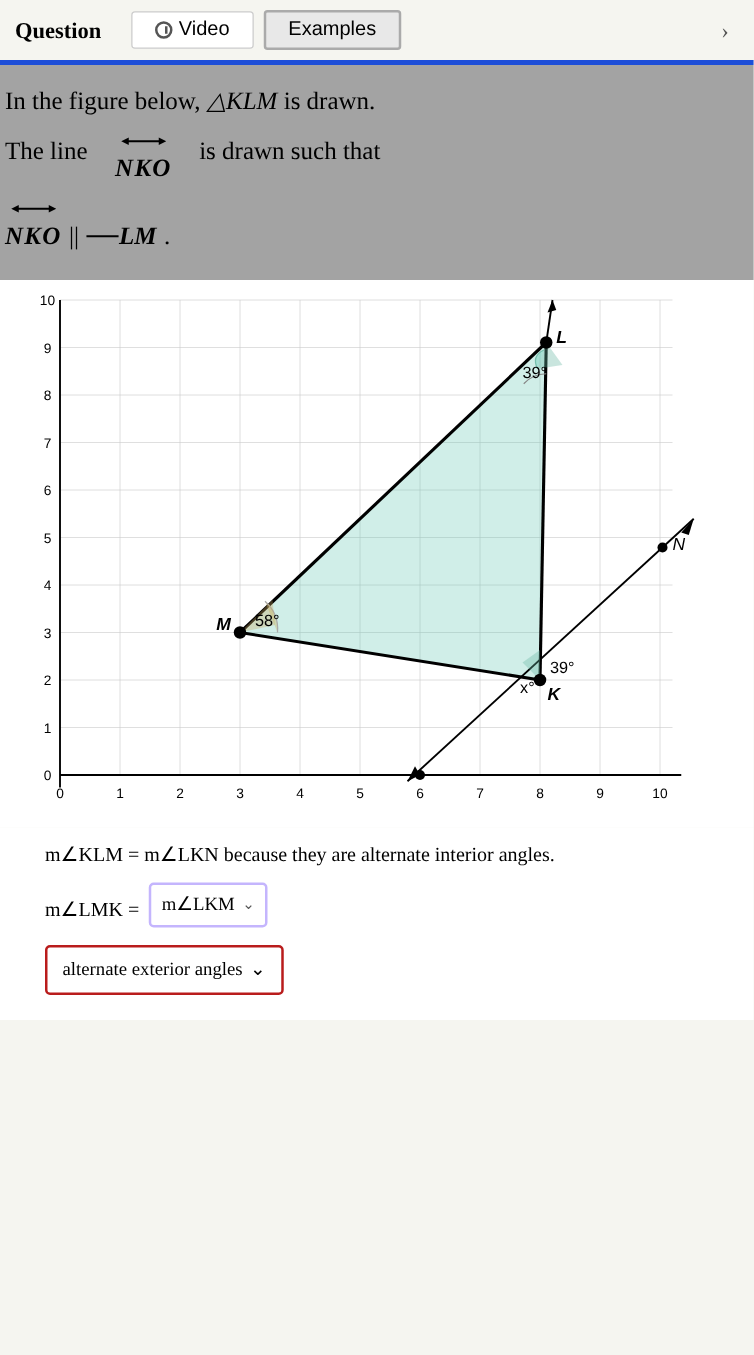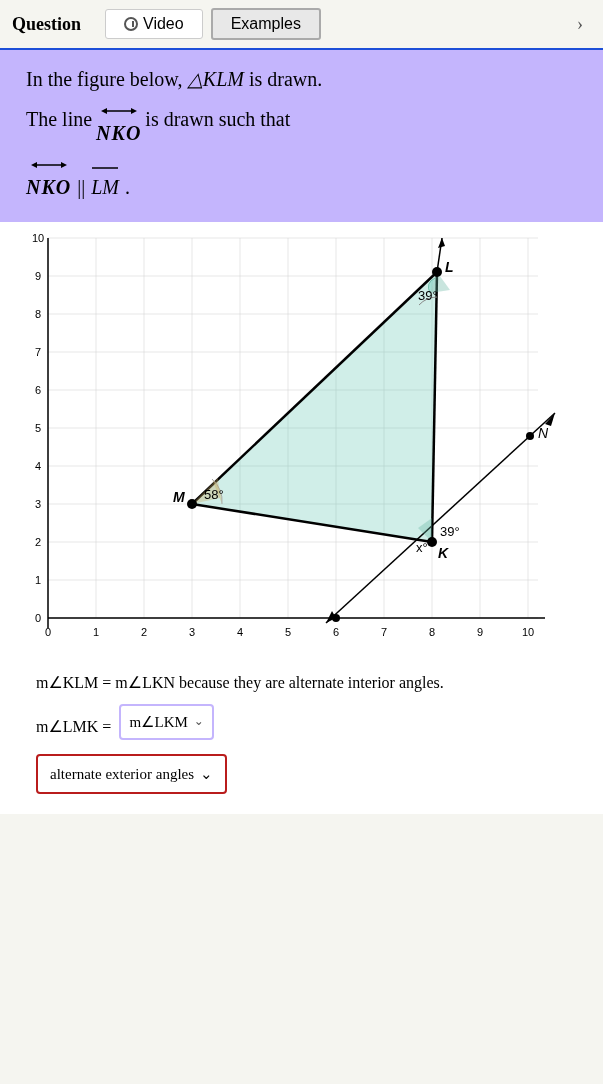--- a/index.html
+++ b/index.html
@@ -10,21 +10,21 @@
       min-height: 1084px;
       overflow-x: hidden;
     }
 
     
     .header {
       display: flex;
       align-items: center;
       padding: 8px 12px;
       background: #f5f5f0;
-      border-bottom: 2px solid #1d4ed8;
+      border-bottom: 4px solid #1d4ed8;
       gap: 8px;
     }
     .header-question {
       font-weight: bold;
       font-size: 18px;
       flex: 0 0 auto;
       margin-right: 16px;
     }
     .header-btn {
       display: flex;
@@ -59,22 +59,22 @@
     .chevron-right {
       margin-left: auto;
       font-size: 18px;
       color: #555;
       cursor: pointer;
       padding: 4px 8px;
     }
 
     
     .content {
-      padding: 14px 18px 10px 26px;
-      background: #c4b5fd;
+      padding: 14px 18px 10px 4px;
+      background: #a3a3a3;
     }
 
     .problem-text {
       font-size: 20px;
       line-height: 1.5;
       margin-bottom: 10px;
     }
 
     
     .graph-container {
@@ -145,21 +145,21 @@
   <button class="header-btn active">
     <span>Examples</span>
   </button>
   <span class="chevron-right">›</span>
 </div>
 
 <div class="content">
   <div class="problem-text">
     In the figure below, <span style="font-style:italic;">△KLM</span> is drawn.
   </div>
-  <div class="problem-text" style="display:flex;align-items:flex-start;gap:4px;flex-wrap:wrap;text-align:right;">
+  <div class="problem-text" style="display:flex;align-items:flex-start;gap:22px;flex-wrap:wrap;text-align:right;">
     <span>The line</span>
     <span style="display:inline-flex;flex-direction:column;align-items:center;font-style:italic;font-weight:bold;">
       <svg width="40" height="14" viewBox="0 0 40 14">
 
         <line x1="5" y1="7" x2="35" y2="7" stroke="black" stroke-width="1.5"></line>
         <polygon points="2,7 8,4 8,10" fill="black"></polygon>
         <polygon points="38,7 32,4 32,10" fill="black"></polygon>
       </svg>
       <span style="font-size:20px;letter-spacing:1px;">NKO</span>
     </span>
@@ -168,21 +168,21 @@
   <div class="problem-text" style="display:flex;align-items:flex-end;gap:6px;">
     <span style="display:inline-flex;flex-direction:column;align-items:center;font-style:italic;font-weight:bold;">
       <svg width="40" height="14" viewBox="0 0 40 14">
         <line x1="5" y1="7" x2="35" y2="7" stroke="black" stroke-width="1.5"></line>
         <polygon points="2,7 8,4 8,10" fill="black"></polygon>
         <polygon points="38,7 32,4 32,10" fill="black"></polygon>
       </svg>
       <span style="font-size:20px;letter-spacing:1px;">NKO</span>
     </span>
     <span style="font-size:20px;">||</span>
-    <span style="display:inline-flex;flex-direction:column;align-items:center;font-style:italic;font-weight:normal;">
+    <span style="display:inline-flex;flex-direction:row;align-items:center;font-style:italic;font-weight:bold;">
       <svg width="26" height="8" viewBox="0 0 26 8">
         <line x1="0" y1="4" x2="26" y2="4" stroke="black" stroke-width="1.5"></line>
       </svg>
       <span style="font-size:20px;">LM</span>
     </span>
     <span style="font-size:20px;">.</span>
   </div>
 </div>
 
 <div class="graph-container">

